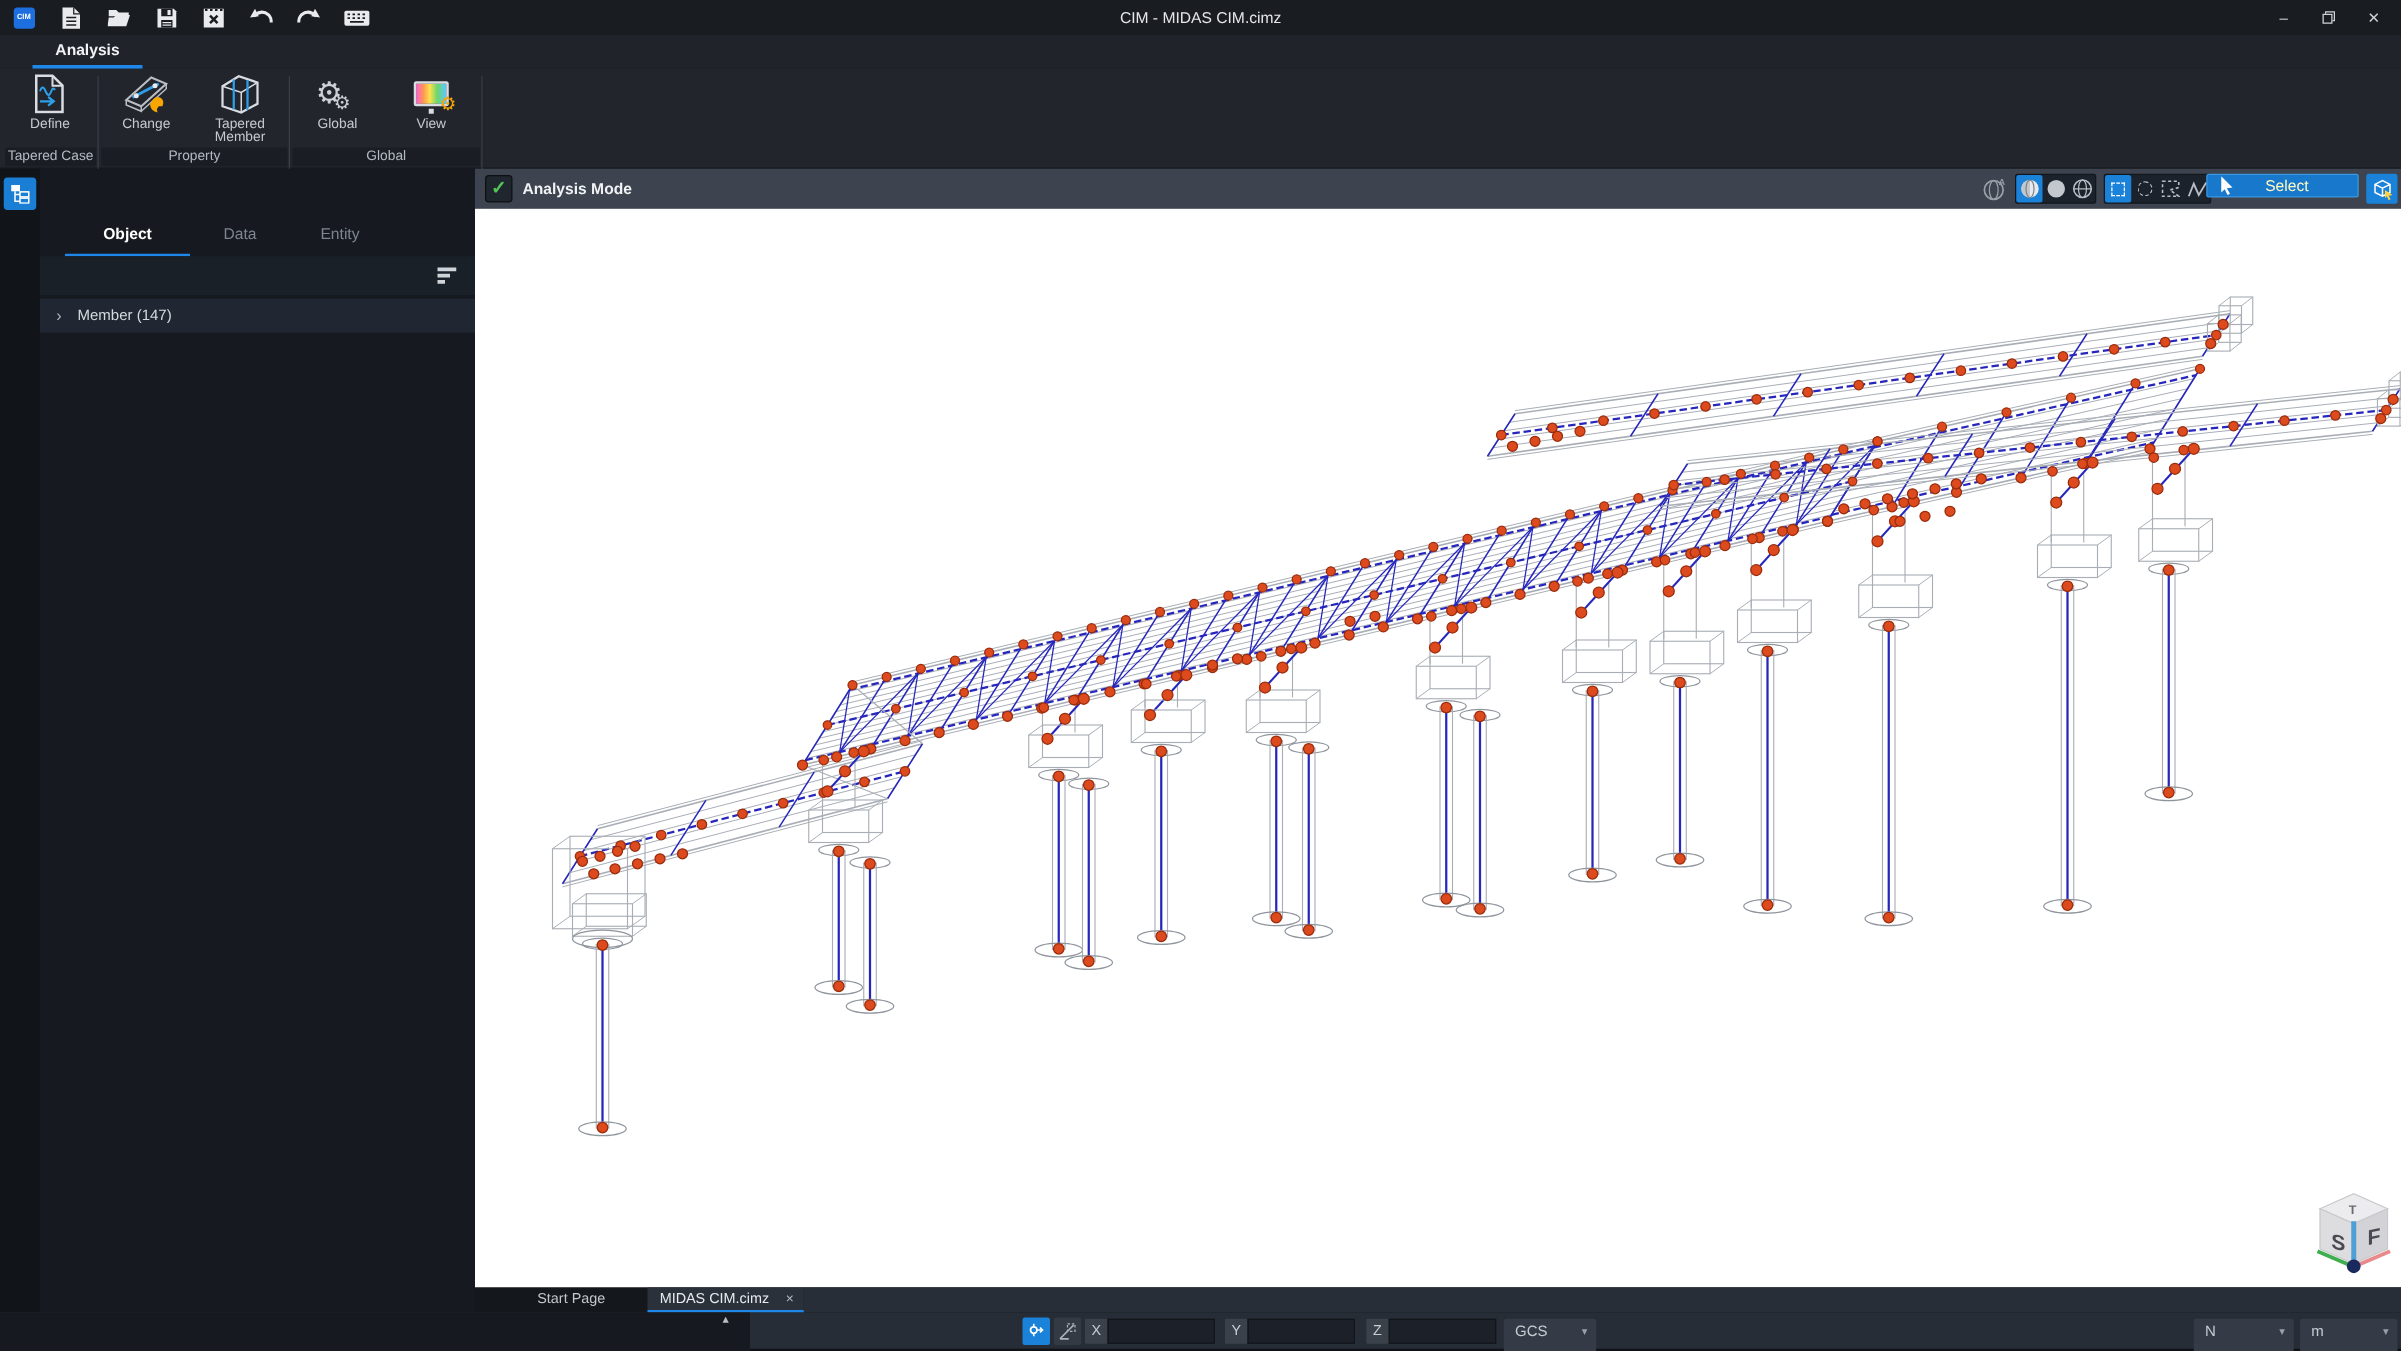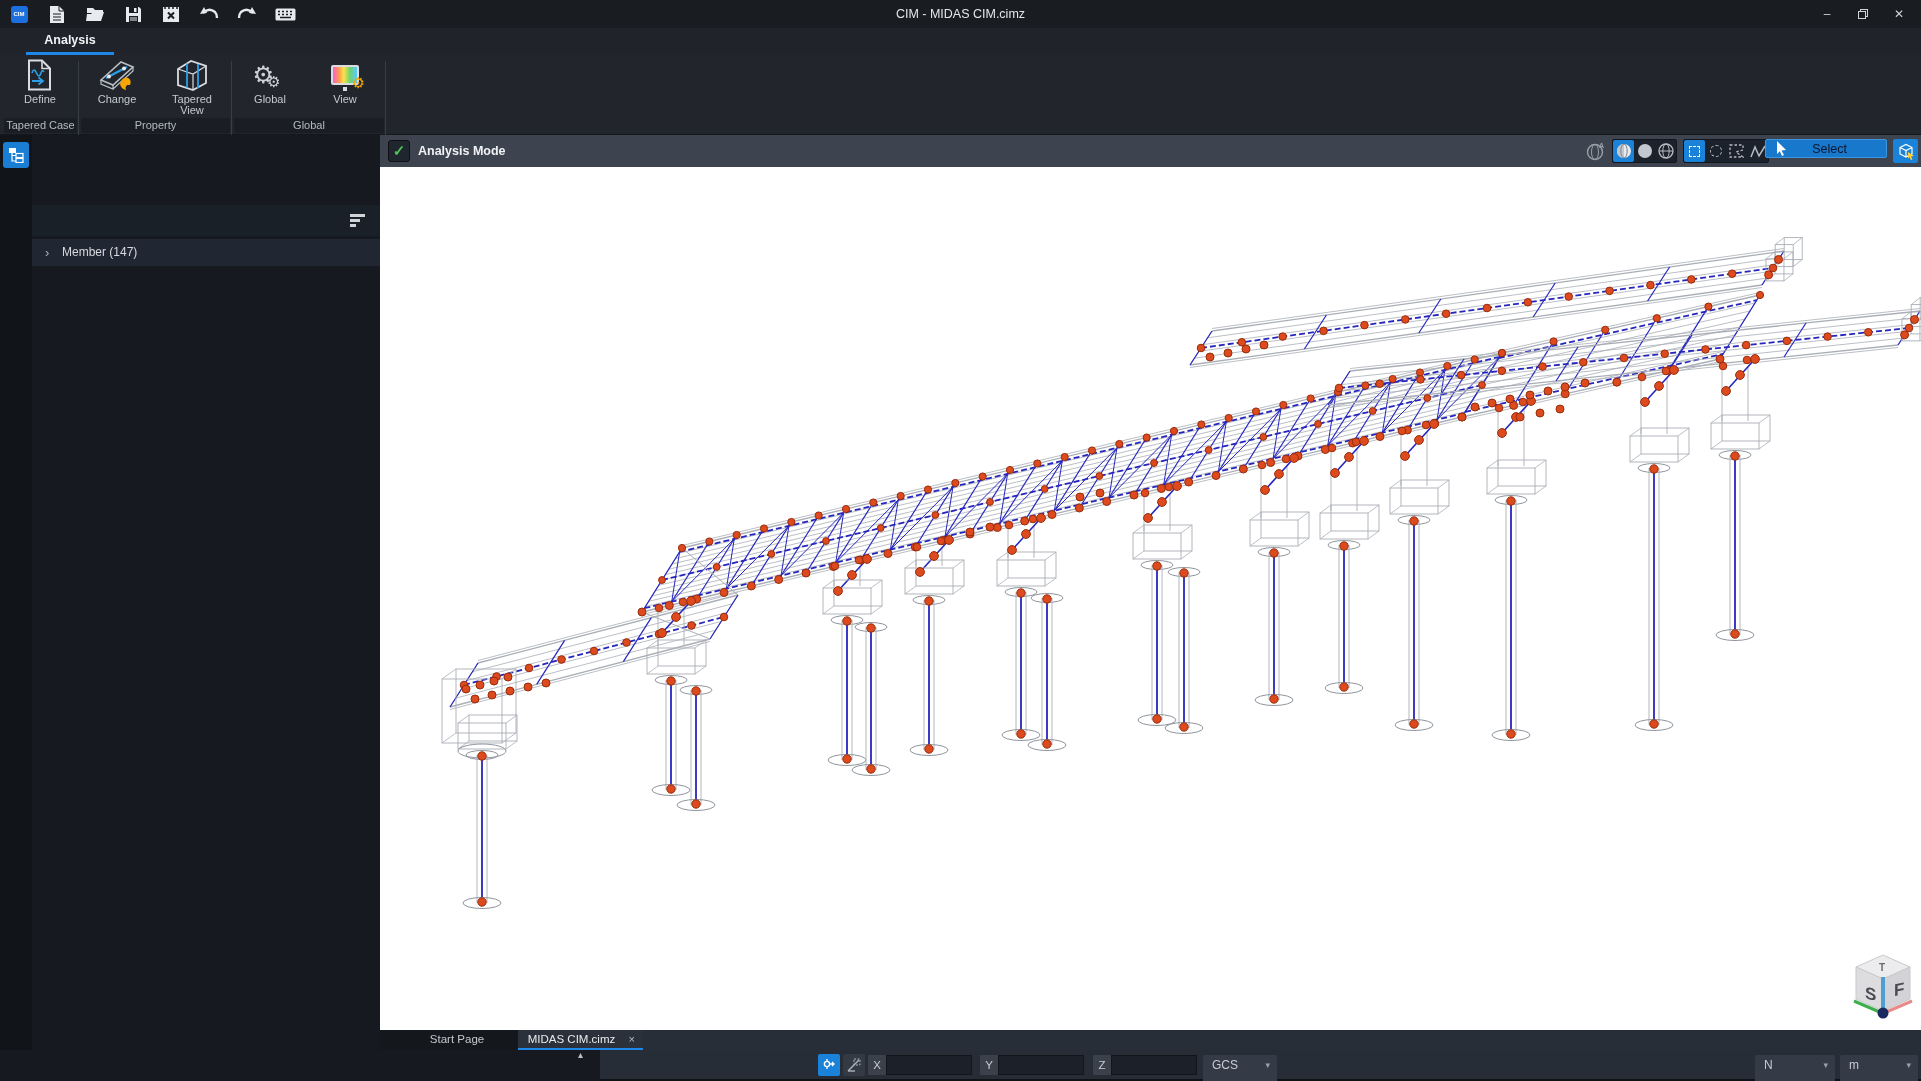--- a/index.html
+++ b/index.html
@@ -58,21 +58,21 @@
   .viewport { left:380px; top:135px; width:1541px; height:895px; }
   .vp-header { position:absolute; left:0; top:0; width:1541px; height:32px; background:#3d444f; }
   .mode-chk { position:absolute; left:8px; top:5px; width:22px; height:22px; background:#20262e; border:1px solid #0e1013; border-radius:3px; color:#52c356; font-size:15px; font-weight:bold; text-align:center; line-height:20px; }
   .mode-lbl { position:absolute; left:38px; top:0; height:36px; line-height:32px; color:#f0f2f4; font-size:12.5px; font-weight:bold; }
   .vp-tool { position:absolute; top:4px; height:24px; display:flex; align-items:center; }
   .tool-group { display:flex; background:#1c222b; border:1px solid #13171d; border-radius:2px; height:24px; align-items:center; }
   .tg-item { width:21px; height:22px; display:flex; align-items:center; justify-content:center; }
   .tg-item.sel { background:#1a82d8; border-radius:2px; }
   .dash-rect { width:11px; height:11px; border:1.4px dashed #ffffff; }
   .dash-circ { width:12px; height:12px; border:1.4px dashed #b6bcc4; border-radius:50%; }
-  .select-btn { position:absolute; left:1385px; top:4px; width:122px; height:19px; background:#1778cc; border:1px solid #3d97e0; border-radius:2px; color:#0f172a; font-size:12.5px; display:flex; align-items:center; }
+  .select-btn { position:absolute; left:1385px; top:4px; width:122px; height:19px; background:#1778cc; border:1px solid #3d97e0; border-radius:2px; color:#fef9c3; font-size:12.5px; display:flex; align-items:center; }
   .select-btn .cursor { margin:0 10px 0 10px; }
   .select-btn .txt { flex:1; text-align:center; margin-right:24px; }
   .cube-btn { position:absolute; left:1513px; top:4px; width:25px; height:24px; background:#1a82d8; border-radius:2px; display:flex; align-items:center; justify-content:center; }
   .vp-canvas { position:absolute; left:0; top:32px; width:1541px; height:863px; background:#ffffff; }
 
   
   .doctabs { left:380px; top:1030px; width:1541px; height:20px; background:#14171c; }
   .dt-filler { position:absolute; left:263px; top:0; width:1278px; height:20px; background:#272e37; }
   .doc-tab { position:absolute; top:0; height:20px; font-size:11.5px; color:#c3c7cc; }
   .doc-tab .t { position:absolute; left:0; top:0; width:100%; text-align:center; line-height:19px; padding-right:18px; }
@@ -196,21 +196,21 @@
     </div>
     <div class="rb-btn" style="left:160px;">
       <div class="ic">
         <svg width="36" height="34" viewBox="0 0 36 34">
             <path d="M4 11 L17 3 L32 8 L32 25 L19 32 L4 27 Z" fill="none" stroke="#d9dce0" stroke-width="1.8"></path>
             <path d="M4 11 L19 16 L32 8 M19 16 L19 32" stroke="#d9dce0" stroke-width="1.2" fill="none"></path>
             <line x1="13" y1="5.5" x2="13" y2="29.5" stroke="#2d9fe8" stroke-width="1.8"></line>
             <line x1="24" y1="6" x2="24" y2="30" stroke="#2d9fe8" stroke-width="1.8"></line>
           </svg>
       </div>
-      <div class="lbl">Tapered View</div>
+      <div class="lbl">Tapered Member</div>
     </div>
     <div class="rb-sep" style="left:231px;"></div>
     <div class="rb-btn" style="left:238px;">
       <div class="ic">
           <span class="gear-big">⚙</span>
           <span class="gear-small">⚙</span>
         </div>
       <div class="lbl">Global</div>
     </div>
     <div class="rb-btn" style="left:313px;">
@@ -233,20 +233,25 @@
       <svg width="18" height="16" viewBox="0 0 18 16">
           <rect x="2" y="1" width="7" height="5" fill="#fff"></rect>
           <rect x="9" y="6.5" width="7" height="4" fill="none" stroke="#fff" stroke-width="1.2"></rect>
           <rect x="9" y="11.5" width="7" height="4" fill="none" stroke="#fff" stroke-width="1.2"></rect>
           <path d="M5 6 v8 h4 M5 8.5 h4" stroke="#fff" stroke-width="1.2" fill="none"></path>
         </svg>
     </div>
   </div>
 
   <div class="abs worktree">
+    <div class="wt-tabs">
+      <div class="wt-tab active" style="left:20px; width:100px;"><span>Object</span><div class="underline"></div></div>
+      <div class="wt-tab" style="left:120px; width:80px;"><span>Data</span></div>
+      <div class="wt-tab" style="left:200px; width:80px;"><span>Entity</span></div>
+    </div>
     <div class="wt-toolbar">
       <div class="sort-icon">
           <i></i>
           <i></i>
           <i></i>
         </div>
     </div>
     <div class="wt-row">
       <span class="chev">›</span>
       <span class="txt">Member (147)</span>

